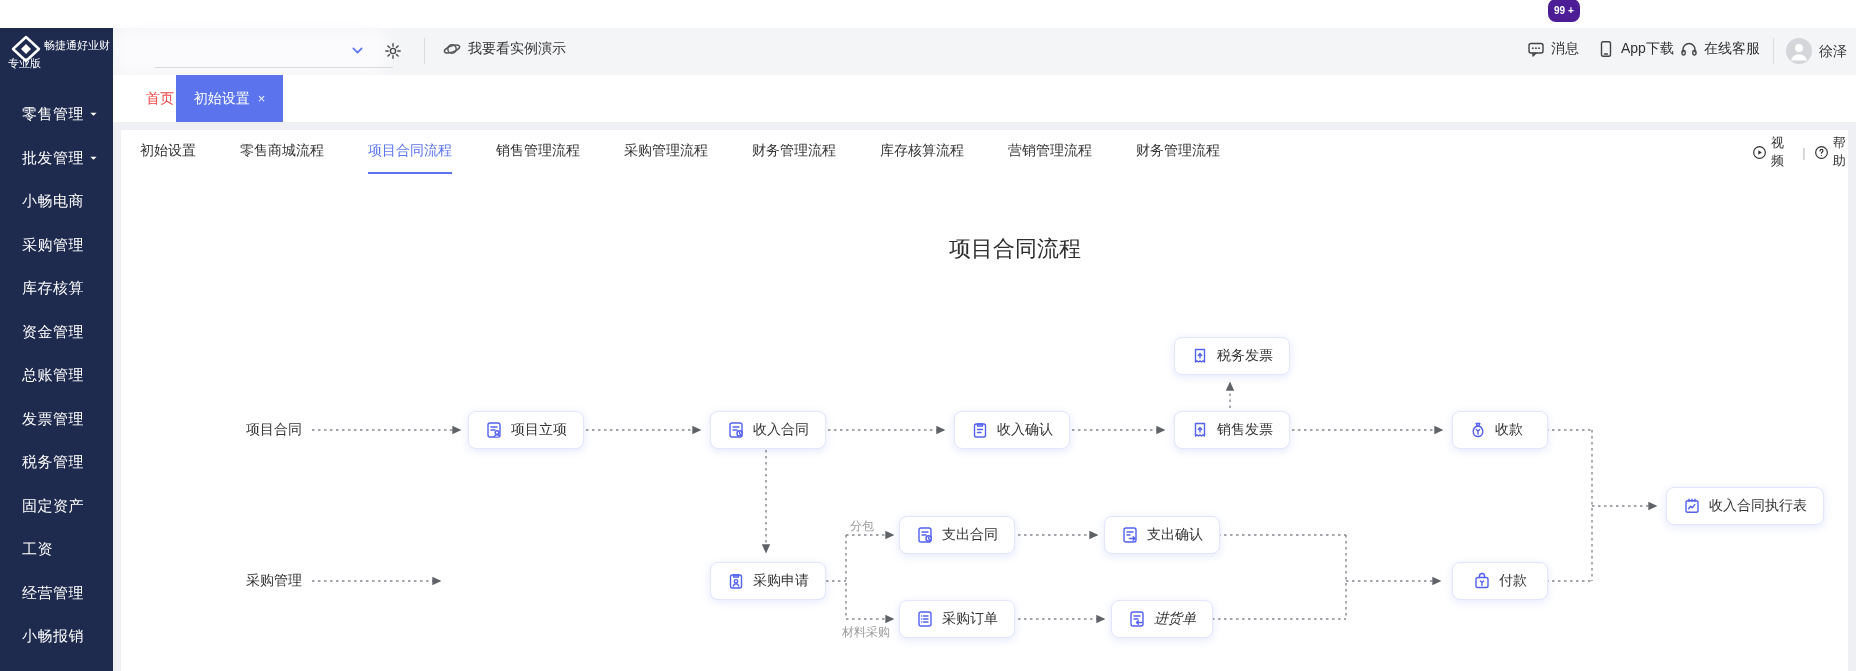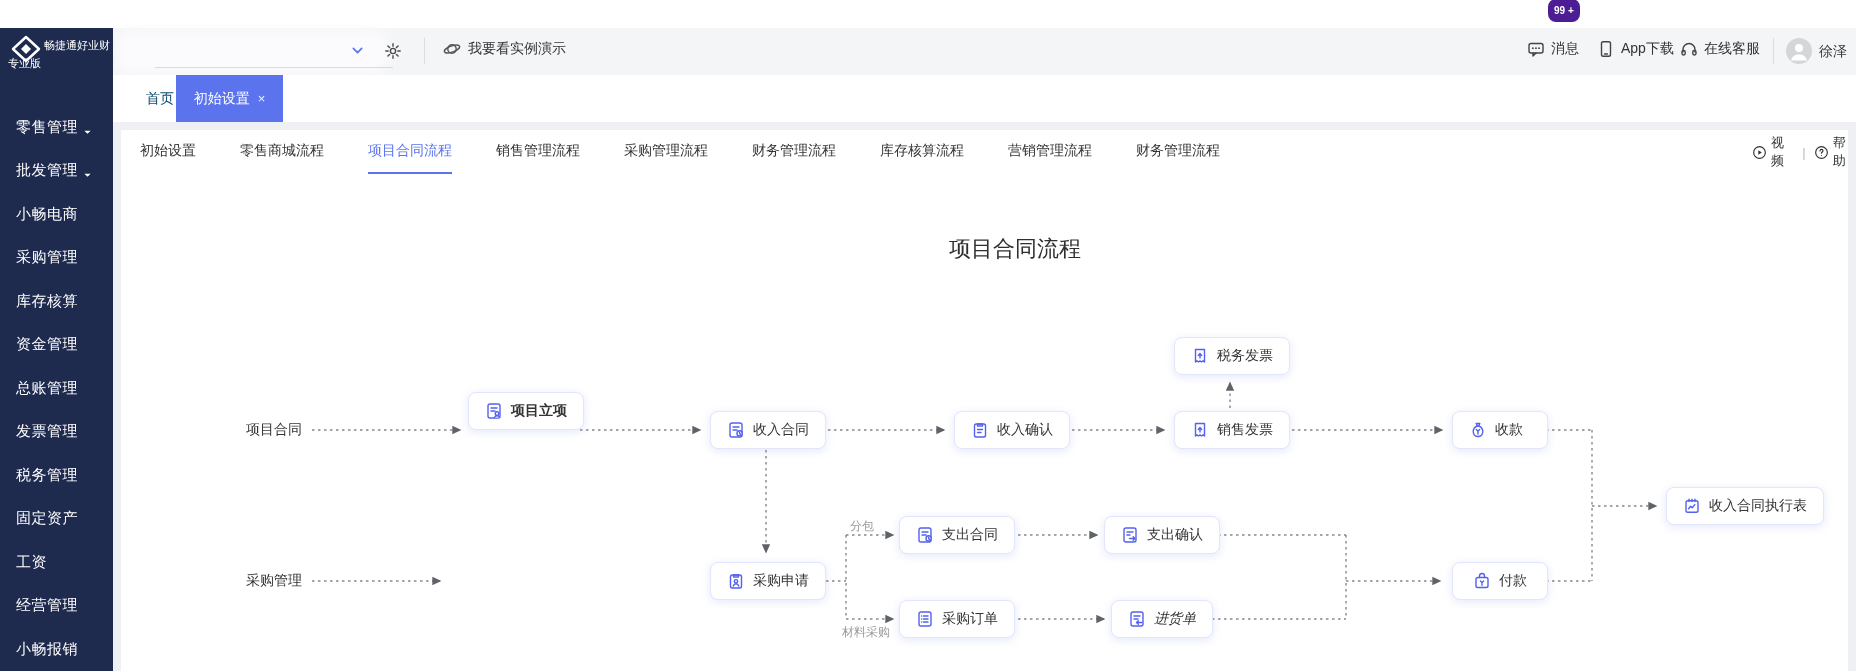--- a/index.html
+++ b/index.html
@@ -22,27 +22,27 @@
   .demo{position:absolute;left:330px;top:12px;display:flex;align-items:center;gap:7px;font-size:14px;color:#333;cursor:pointer;}
   .demo .tb-ic{color:#555;}
   .tb-right-item{position:absolute;top:12px;display:flex;align-items:center;gap:6px;font-size:14px;color:#333;cursor:pointer;}
   .tb-right-item .tb-ic{color:#444;}
   .badge{position:absolute;left:1548px;top:-1px;background:#4c1d95;color:#fff;font-size:10px;line-height:15px;
          padding:4px 6px;border-radius:8px;font-weight:bold;z-index:6;}
   .avatar{position:absolute;left:1786px;top:11px;}
   .user-name{position:absolute;left:1818px;top:15px;font-size:14px;color:#333;white-space:nowrap;}
   
   .tabstrip{position:absolute;left:113px;top:75px;width:1743px;height:47px;background:#fff;}
-  .wtab-home{position:absolute;left:15px;top:0;height:47px;display:flex;align-items:center;font-size:14px;color:#0c4a6e;padding:0 18px;cursor:pointer;}
+  .wtab-home{position:absolute;left:15px;top:0;height:47px;display:flex;align-items:center;font-size:14px;color:#ef4444;padding:0 18px;cursor:pointer;}
   .wtab-active{position:absolute;left:63px;top:0;height:47px;min-width:107px;background:#5b74ee;color:#fff;
                display:flex;align-items:center;justify-content:center;gap:8px;font-size:14px;cursor:pointer;}
   .wtab-close{font-size:13px;opacity:.9;cursor:pointer;}
   
   #sidebar{position:absolute;left:0;top:75px;width:113px;height:596px;background:#1e2a4e;padding-top:18px;box-sizing:border-box;z-index:4;}
-  .side-item{height:43.5px;display:flex;align-items:flex-end;color:#fff;font-size:15px;padding-left:16px;cursor:pointer;letter-spacing:.5px;}
+  .side-item{height:43.5px;display:flex;align-items:center;color:#fff;font-size:15px;padding-left:22px;cursor:pointer;letter-spacing:.5px;}
   .side-item .caret{margin-left:5px;color:#fff;display:inline-flex;}
   
   .content-bg{position:absolute;left:113px;top:122px;width:1743px;height:549px;background:#eef0f4;}
   .card{position:absolute;left:121px;top:130px;width:1727px;height:541px;background:#fff;}
   #subtabs{position:absolute;left:140px;top:130px;height:44px;display:flex;gap:44px;align-items:stretch;}
   .subtab{display:flex;align-items:center;font-size:14px;color:#333;cursor:pointer;border-bottom:2px solid transparent;white-space:nowrap;}
   .subtab.active{color:#5b74ee;border-bottom-color:#5b74ee;}
   .helpbar{position:absolute;left:1752px;top:130px;height:44px;display:flex;align-items:center;gap:8px;font-size:13px;color:#333;}
   .helpbar .hb-item{display:flex;align-items:center;gap:4px;cursor:pointer;}
   .hb-sep{color:#bbb;}
@@ -258,21 +258,21 @@
       <path marker-end="url(#arr)" d="M1012 535H1097"></path>
       <path marker-end="url(#arr)" d="M1012 619H1104"></path>
       <path marker-end="url(#arr)" d="M1346 581H1440"></path>
       <path marker-end="url(#arr)" d="M1592 506H1656"></path>
     </g>
   </svg>
 
   <div id="flow-layer">
       <div class="flow-rowlabel" style="left: 246px; top: 421px;">项目合同</div>
       <div class="flow-rowlabel" style="left: 246px; top: 572px;">采购管理</div>
-      <div class="flow-node" style="left: 468px; top: 392px; font-weight: bold;">
+      <div class="flow-node" style="left: 468px; top: 411px;">
         <span class="n-icon">
           <svg width="18" height="18" viewBox="0 0 18 18" fill="none" stroke="currentColor" stroke-width="1.4" stroke-linecap="round" stroke-linejoin="round">
             <rect x="3" y="2" width="12" height="14" rx="2"></rect>
             <path d="M6 6h6M6 9h4"></path>
             <circle cx="12" cy="11.6" r="1.8" fill="#fff"></circle>
             <path d="M9.4 15.6c.4-1.2 1.4-1.9 2.6-1.9s2.2.7 2.6 1.9" fill="#fff"></path>
           </svg>
         </span>
         <span class="n-label">项目立项</span>
       </div>

